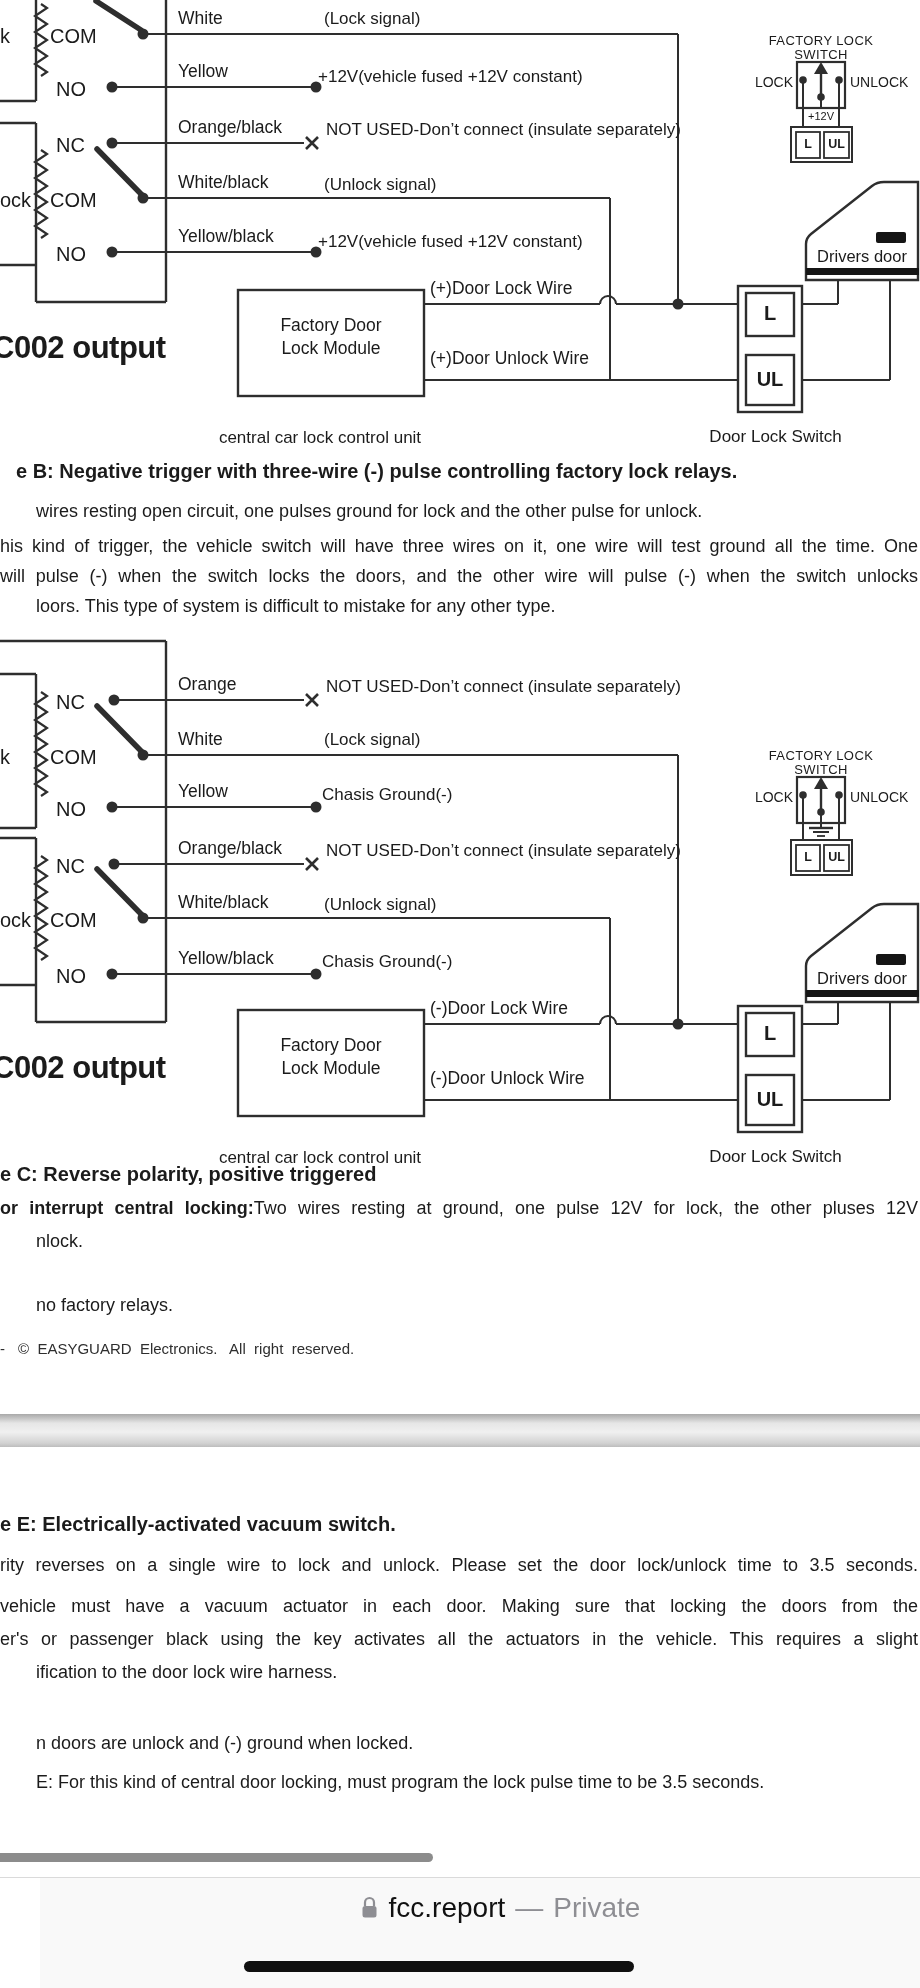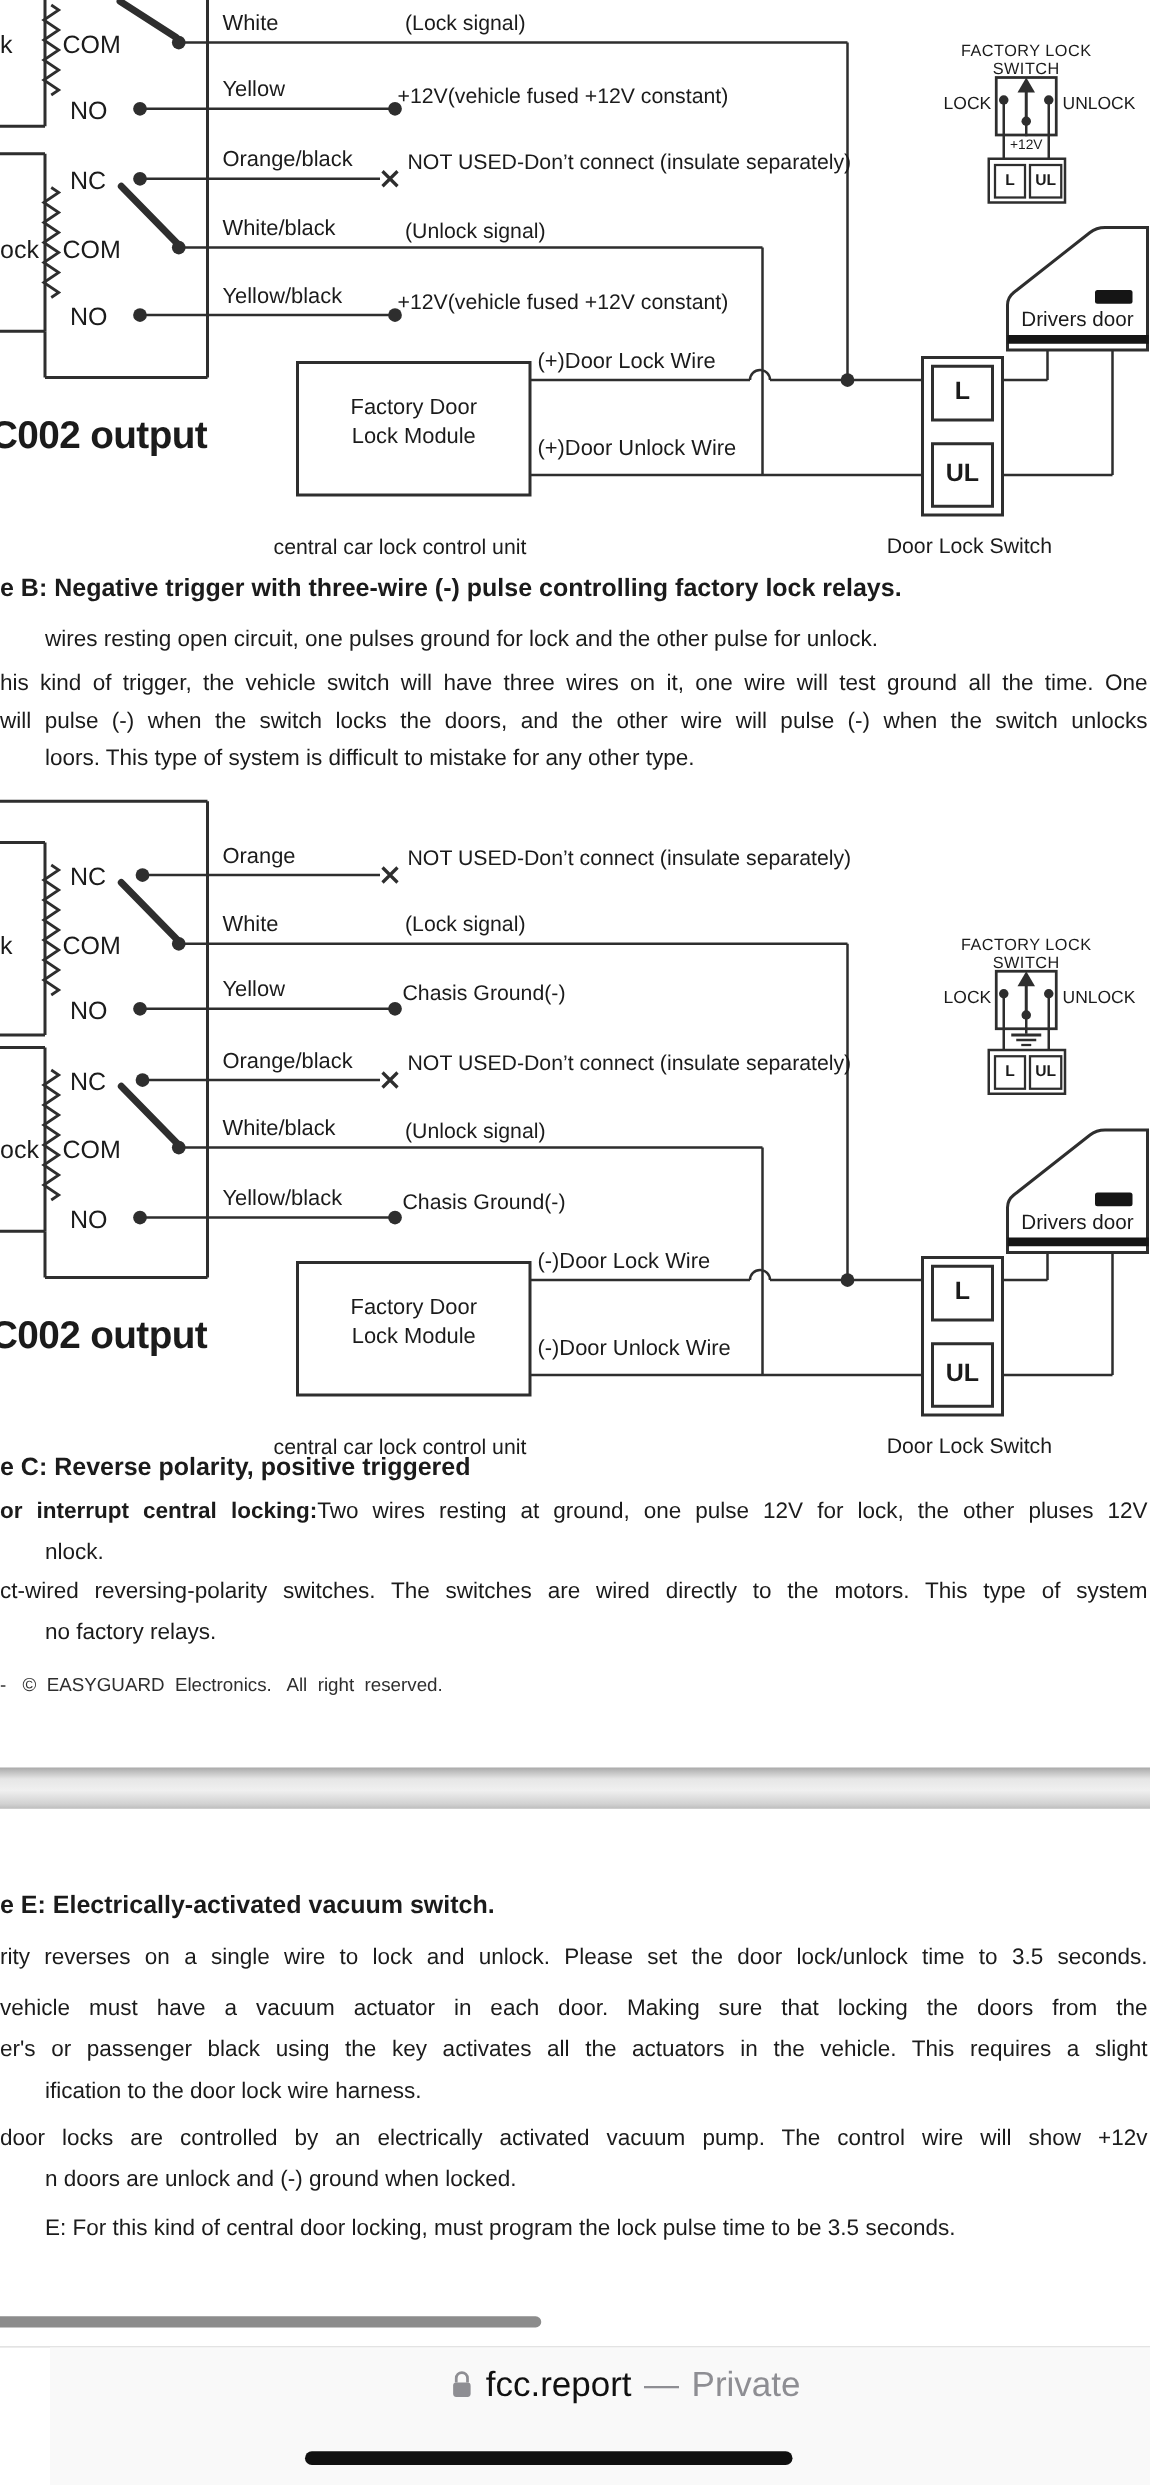--- a/index.html
+++ b/index.html
@@ -209,21 +209,21 @@
 
   <div class="abs mini" style="left:740px;top:33px;width:162px;text-align:center;">FACTORY LOCK</div>
   <div class="abs mini" style="left:740px;top:47px;width:162px;text-align:center;">SWITCH</div>
   <div class="abs" style="left:740px;top:74px;width:53px;text-align:right;font-size:14px;">LOCK</div>
   <div class="abs" style="left:850px;top:74px;font-size:14px;">UNLOCK</div>
   <div class="abs" style="left:801px;top:110px;width:40px;text-align:center;font-size:11px;">+12V</div>
   <div class="abs lockul" style="left:796px;top:137px;width:24px;">L</div>
   <div class="abs lockul" style="left:824px;top:137px;width:25px;">UL</div>
   <div class="abs" style="left:806px;top:247px;width:112px;text-align:center;font-size:16.5px;">Drivers door</div>
 
-  <div class="abs heading" style="left:0;top:460px;">e B: Negative trigger with three-wire (-) pulse controlling factory lock relays.</div>
+  <div class="abs heading" style="left:16px;top:460px;">e B: Negative trigger with three-wire (-) pulse controlling factory lock relays.</div>
   <div class="abs body" style="left:0;top:501px;">wires resting open circuit, one pulses ground for lock and the other pulse for unlock.</div>
   <div class="jline" style="top:536px;">his kind of trigger, the vehicle switch will have three wires on it, one wire will test ground all the time. One</div>
   <div class="jline" style="top:566px;">will pulse (-) when the switch locks the doors, and the other wire will pulse (-) when the switch unlocks</div>
   <div class="abs body" style="left:0;top:596px;">loors. This type of system is difficult to mistake for any other type.</div>
 
   <div class="abs relay-lbl" style="left:56px;top:691px;">NC</div>
   <div class="abs relay-lbl" style="left:0;top:746px;">k</div>
   <div class="abs relay-lbl" style="left:50px;top:746px;">COM</div>
   <div class="abs relay-lbl" style="left:56px;top:798px;">NO</div>
   <div class="abs relay-lbl" style="left:56px;top:855px;">NC</div>
@@ -262,34 +262,32 @@
   <div class="abs mini" style="left:740px;top:762px;width:162px;text-align:center;">SWITCH</div>
   <div class="abs" style="left:740px;top:789px;width:53px;text-align:right;font-size:14px;">LOCK</div>
   <div class="abs" style="left:850px;top:789px;font-size:14px;">UNLOCK</div>
   <div class="abs lockul" style="left:796px;top:850px;width:24px;">L</div>
   <div class="abs lockul" style="left:824px;top:850px;width:25px;">UL</div>
   <div class="abs" style="left:806px;top:969px;width:112px;text-align:center;font-size:16.5px;">Drivers door</div>
 
   <div class="abs heading" style="left:0;top:1163px;">e C: Reverse polarity, positive triggered</div>
   <div class="jline" style="top:1198px;"><span style="font-weight:bold;">or interrupt central locking:</span><span>Two wires resting at ground, one pulse 12V for lock, the other pluses 12V</span></div>
   <div class="abs body" style="left:0;top:1231px;">nlock.</div>
-  <div class="jline" style="top:1262px;">ct-wired reversing-polarity switches. The switches are wired directly to the motors. This type of system</div>
   <div class="abs body" style="left:0;top:1295px;">no factory relays.</div>
 
   <div class="abs footer" style="left:0;top:1340px;">-</div>
   <div class="abs footer" style="left:18px;top:1340px;">©  EASYGUARD  Electronics.   All  right  reserved.</div>
 
   <div class="sep-band" style="top:1414px;"></div>
 
   <div class="abs heading" style="left:0;top:1513px;">e E: Electrically-activated vacuum switch.</div>
   <div class="jline" style="top:1555px;">rity reverses on a single wire to lock and unlock. Please set the door lock/unlock time to 3.5 seconds.</div>
   <div class="jline" style="top:1596px;">vehicle must have a vacuum actuator in each door. Making sure that locking the doors from the</div>
   <div class="jline" style="top:1629px;">er's or passenger black using the key activates all the actuators in the vehicle. This requires a slight</div>
   <div class="abs body" style="left:0;top:1662px;">ification to the door lock wire harness.</div>
-  <div class="jline" style="top:1700px;">door locks are controlled by an electrically activated vacuum pump. The control wire will show +12v</div>
   <div class="abs body" style="left:0;top:1733px;">n doors are unlock and (-) ground when locked.</div>
   <div class="abs body" style="left:0;top:1772px;">E: For this kind of central door locking, must program the lock pulse time to be 3.5 seconds.</div>
 
   <div class="scroll-thumb"></div>
   <div class="hairline"></div>
 
   <div class="bbar">
     <div class="bbar-row">
       <span style="display:inline-flex;">
         <svg width="19" height="24" viewBox="0 0 19 24">

